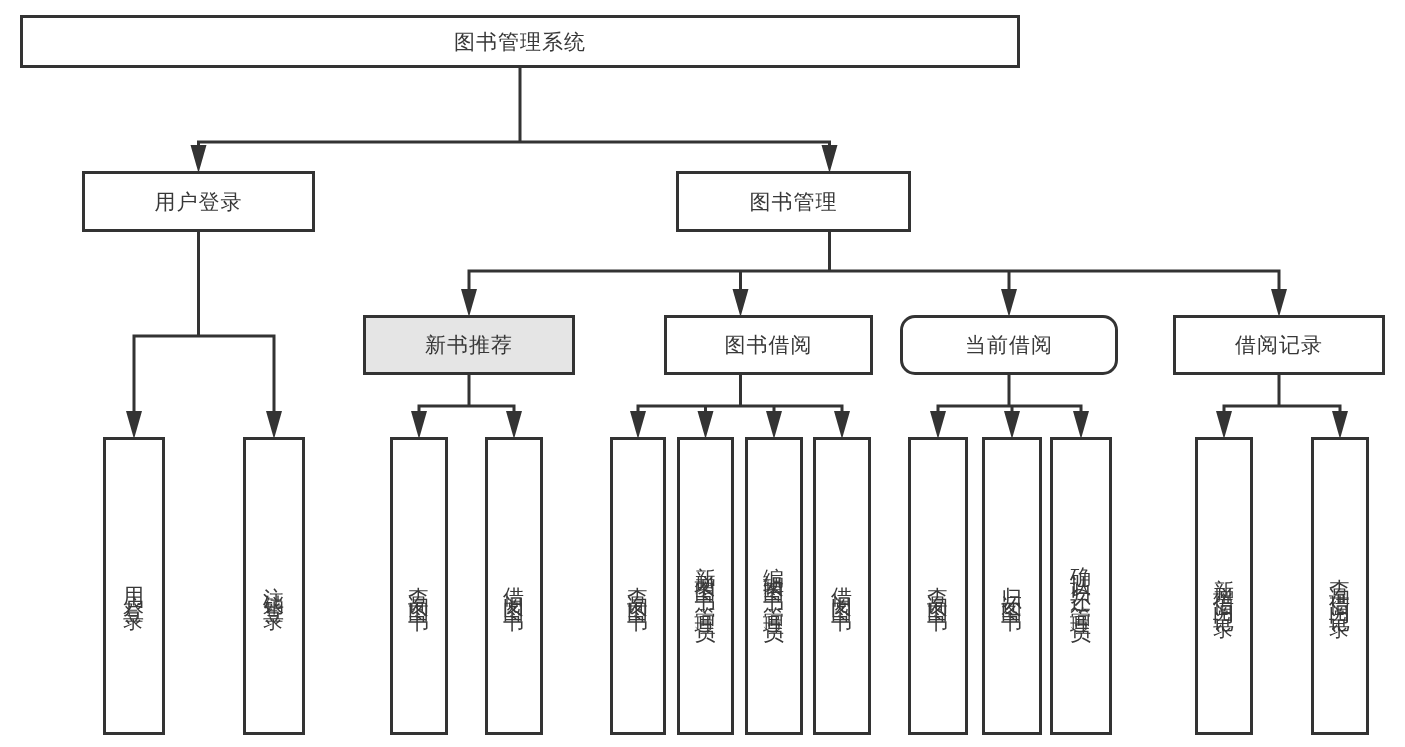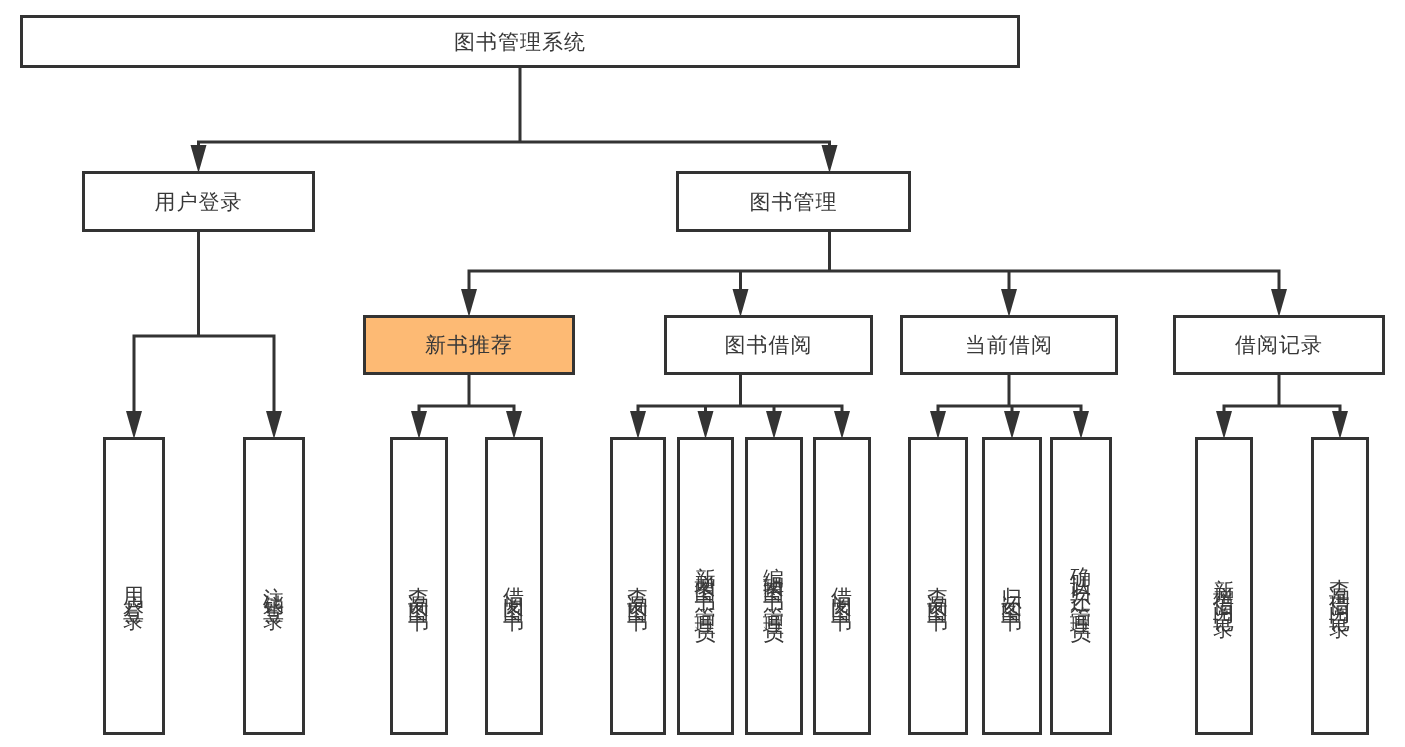--- a/index.html
+++ b/index.html
@@ -77,23 +77,23 @@
       <polygon points="1004,411 1020,411 1012,439" fill="#333333"></polygon>
       <polygon points="1073,411 1089,411 1081,439" fill="#333333"></polygon>
       <path d="M 1279 375 V 406 M 1224 406 H 1340 M 1224 406 V 417 M 1340 406 V 417" fill="none" stroke="#333333" stroke-width="3" stroke-linecap="square"></path>
       <polygon points="1216,411 1232,411 1224,439" fill="#333333"></polygon>
       <polygon points="1332,411 1348,411 1340,439" fill="#333333"></polygon>
     </svg>
   <div id="nodes-layer">
       <div class="node" style="left: 20px; top: 15px; width: 1000px; height: 53px; background: rgb(255, 255, 255);">图书管理系统</div>
       <div class="node" style="left: 82px; top: 171px; width: 233px; height: 61px; background: rgb(255, 255, 255);">用户登录</div>
       <div class="node" style="left: 676px; top: 171px; width: 235px; height: 61px; background: rgb(255, 255, 255);">图书管理</div>
-      <div class="node" style="left: 363px; top: 315px; width: 212px; height: 60px; background: #fdba74;">新书推荐</div>
+      <div class="node" style="left: 363px; top: 315px; width: 212px; height: 60px; background: #e5e5e5;">新书推荐</div>
       <div class="node" style="left: 664px; top: 315px; width: 209px; height: 60px; background: rgb(255, 255, 255);">图书借阅</div>
-      <div class="node" style="left: 900px; top: 315px; width: 218px; height: 60px; background: rgb(255, 255, 255);">当前借阅</div>
+      <div class="node" style="left: 900px; top: 315px; width: 218px; height: 60px; background: rgb(255, 255, 255); border-radius: 15px;">当前借阅</div>
       <div class="node" style="left: 1173px; top: 315px; width: 212px; height: 60px; background: rgb(255, 255, 255);">借阅记录</div>
       <div class="node vertical" style="left: 103px; top: 437px; width: 62px; height: 298px; background: rgb(255, 255, 255);">用户登录</div>
       <div class="node vertical" style="left: 243px; top: 437px; width: 62px; height: 298px; background: rgb(255, 255, 255);">注销登录</div>
       <div class="node vertical" style="left: 390px; top: 437px; width: 58px; height: 298px; background: rgb(255, 255, 255);">查询图书</div>
       <div class="node vertical" style="left: 485px; top: 437px; width: 58px; height: 298px; background: rgb(255, 255, 255);">借阅图书</div>
       <div class="node vertical" style="left: 610px; top: 437px; width: 56px; height: 298px; background: rgb(255, 255, 255);">查询图书</div>
       <div class="node vertical" style="left: 677px; top: 437px; width: 57px; height: 298px; background: rgb(255, 255, 255);">新增图书（管理员）</div>
       <div class="node vertical" style="left: 745px; top: 437px; width: 58px; height: 298px; background: rgb(255, 255, 255);">编辑图书（管理员）</div>
       <div class="node vertical" style="left: 813px; top: 437px; width: 58px; height: 298px; background: rgb(255, 255, 255);">借阅图书</div>
       <div class="node vertical" style="left: 908px; top: 437px; width: 60px; height: 298px; background: rgb(255, 255, 255);">查询图书</div>

